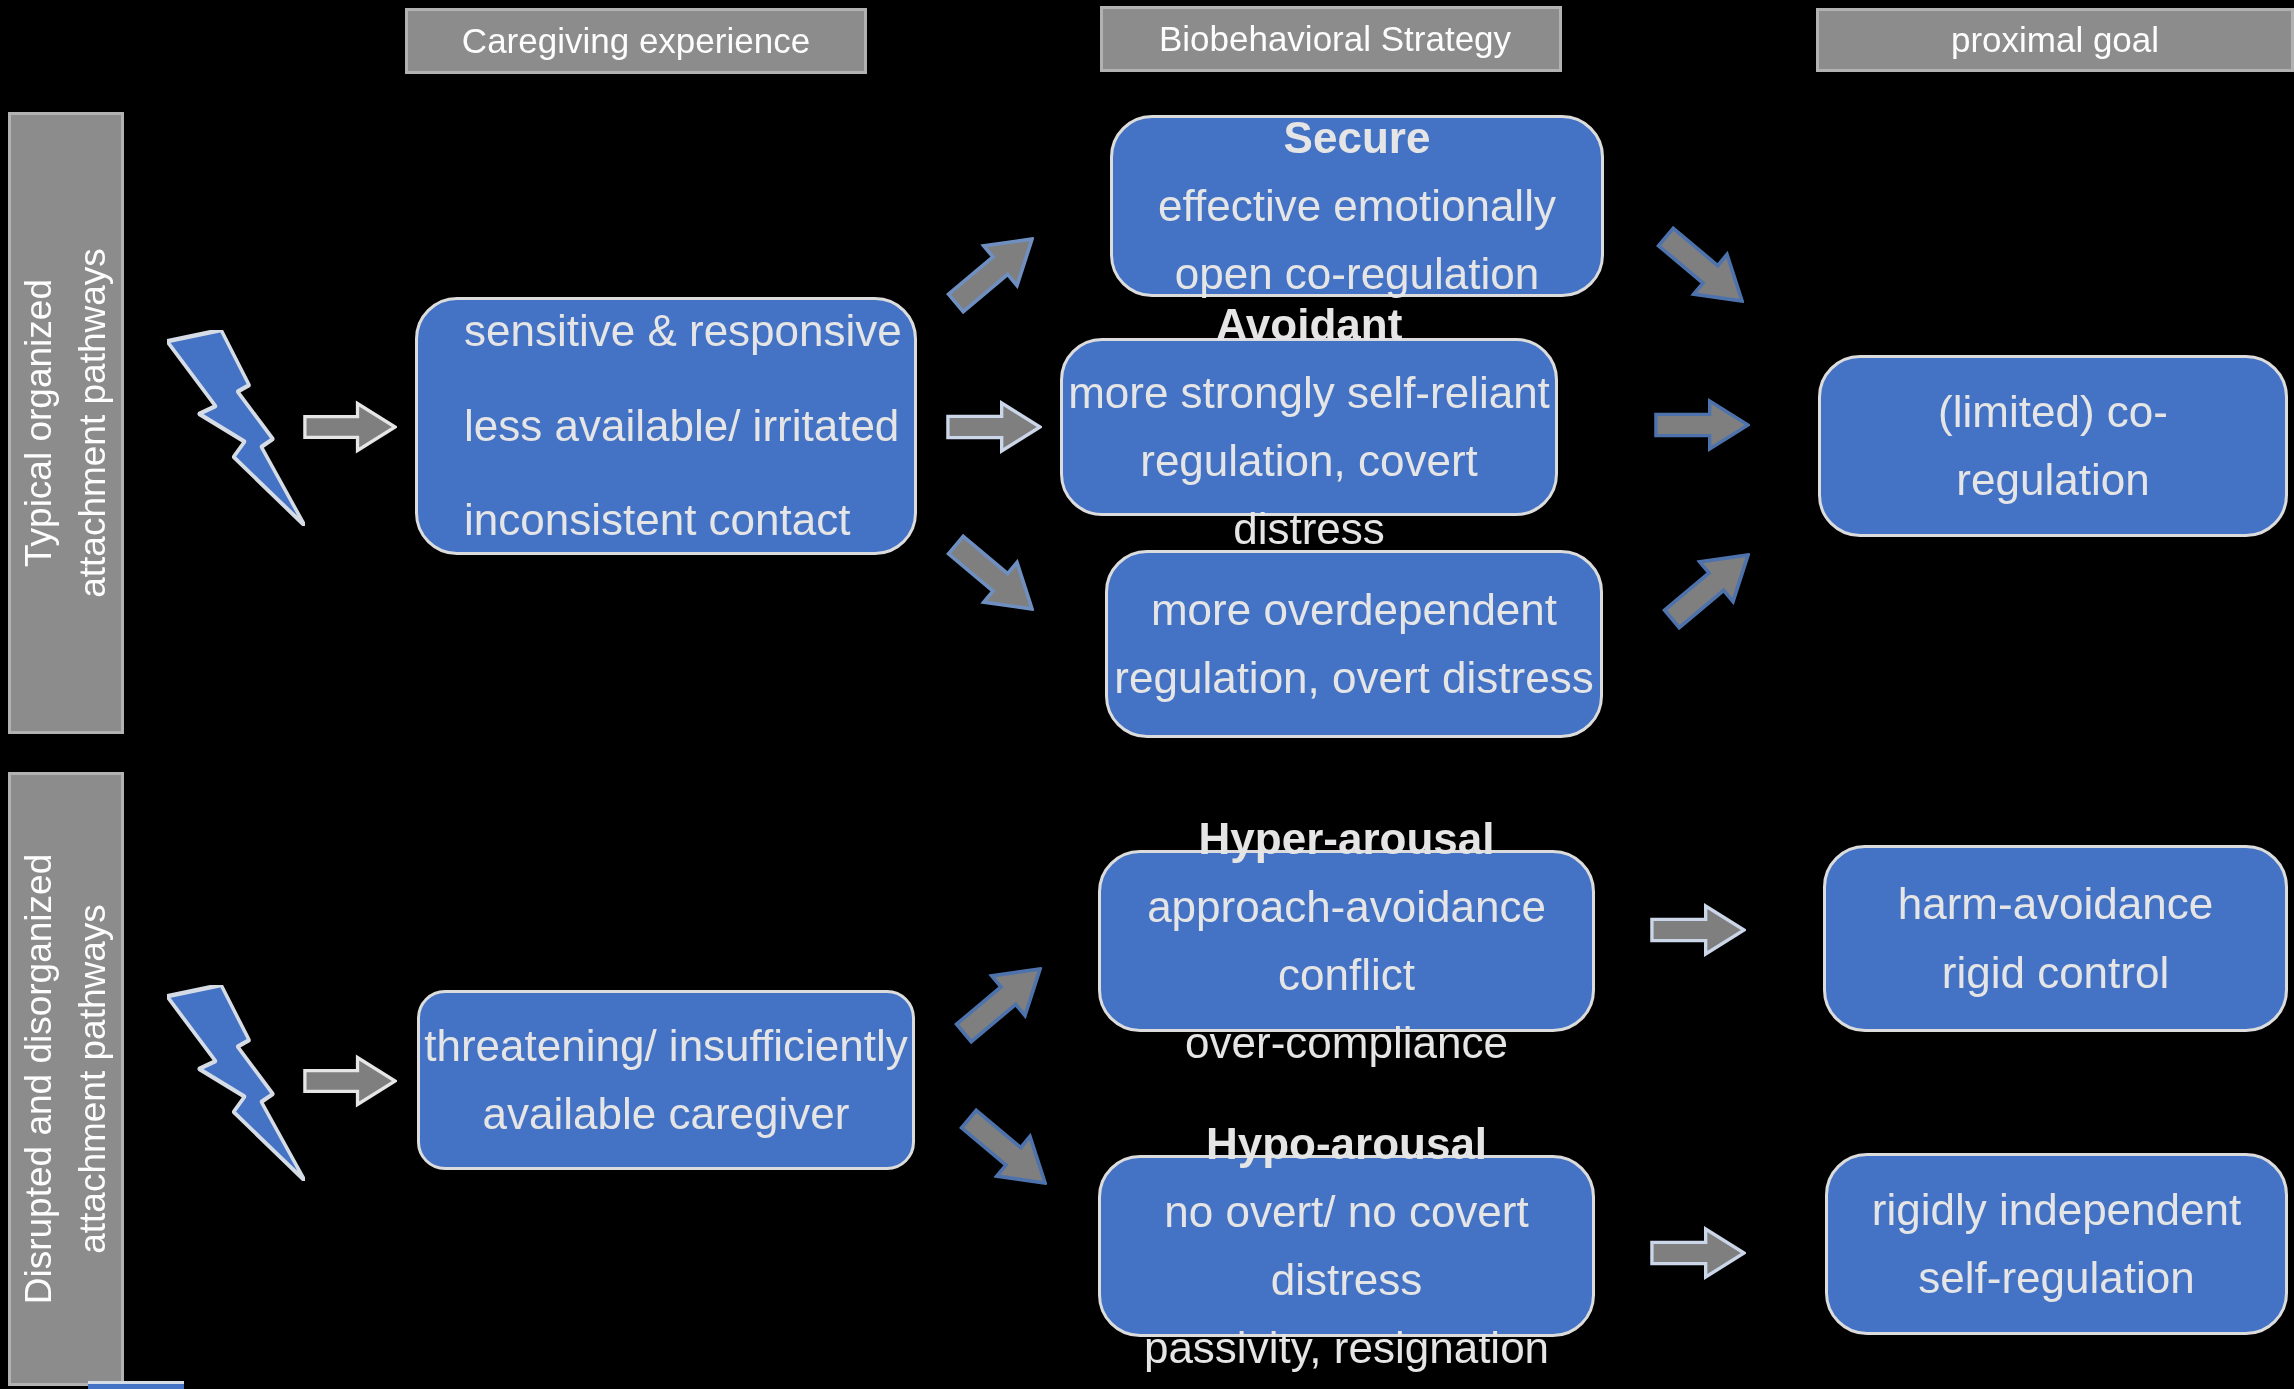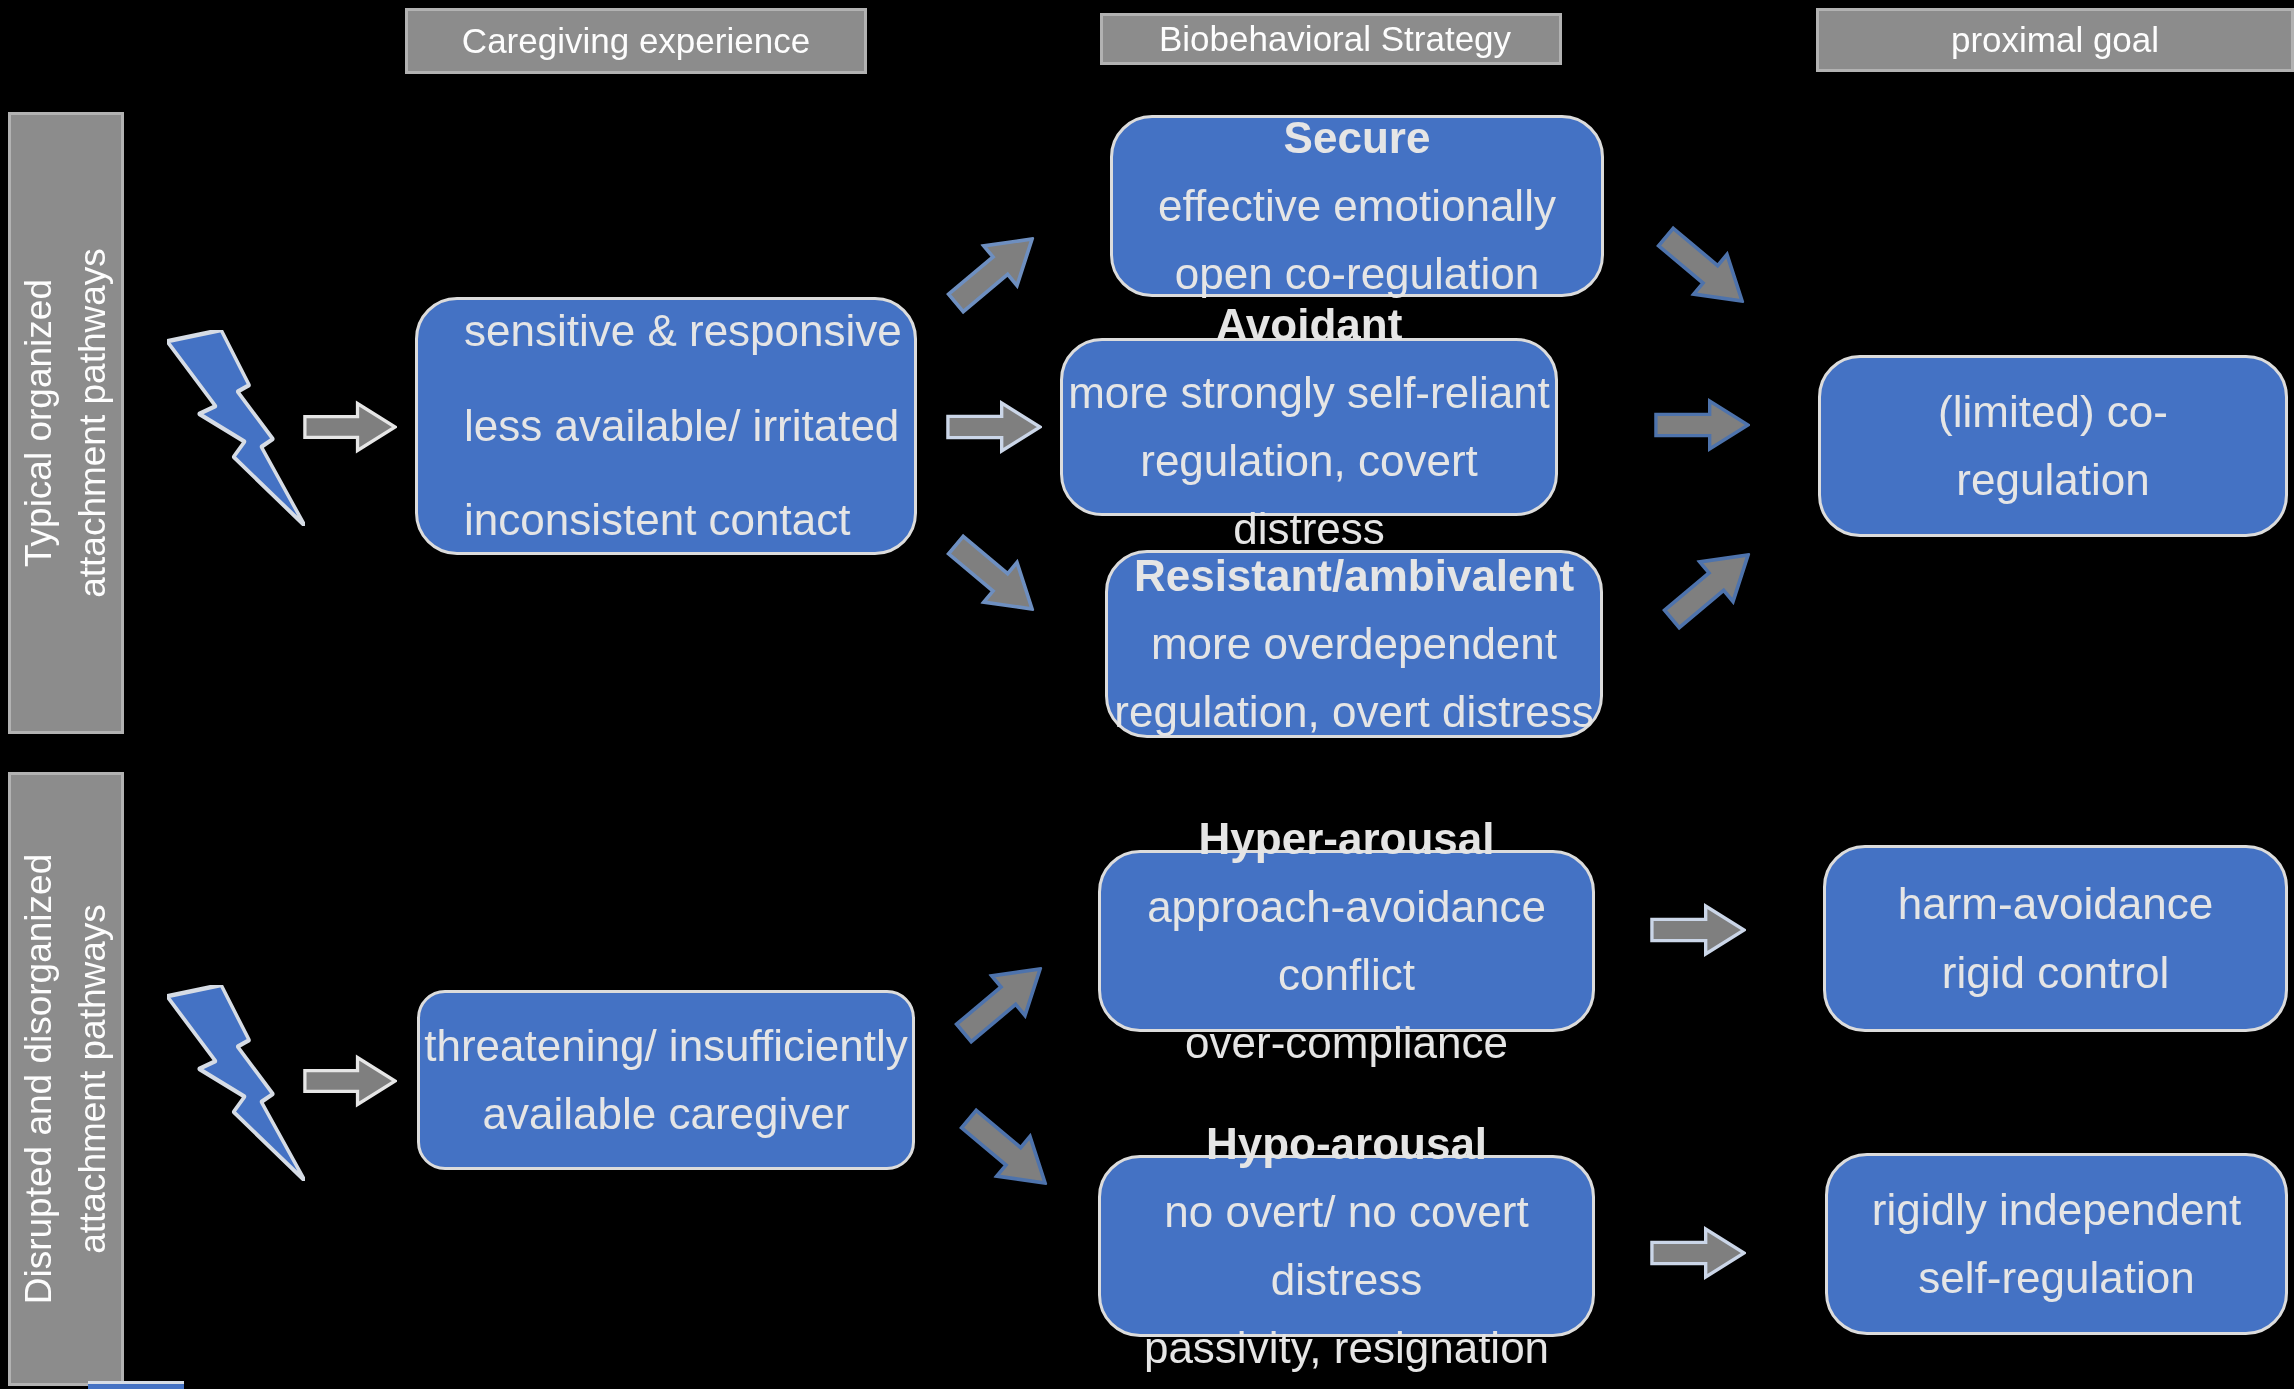--- a/index.html
+++ b/index.html
@@ -59,21 +59,21 @@
   .blue-sliver{position:absolute;background:var(--blue);border-top:3px solid #D6DCE5;}
 </style>
 </head>
 <body>
 
 <div class="canvas">
 
   <div class="col-header" style="left:405px;top:8px;width:462px;height:66px;">
     <span>Caregiving experience</span>
   </div>
-  <div class="col-header" style="left:1100px;top:13px;width:462px;height:52px;padding-left:8px;">
+  <div class="col-header" style="left:1100px;top:6px;width:462px;height:66px;padding-left:8px;">
     <span>Biobehavioral Strategy</span>
   </div>
   <div class="col-header" style="left:1816px;top:8px;width:478px;height:64px;align-items:center;">
     <span>proximal goal</span>
   </div>
 
   <div class="row-label" style="left:8px;top:112px;width:116px;height:622px;">
     <div class="rot">Typical organized
 attachment pathways</div>
   </div>
@@ -168,21 +168,20 @@
 open co-regulation</div>
   </div>
 
   <div class="bbox" style="left:1060px;top:338px;width:498px;height:178px;">
     <div class="title">Avoidant</div>
     <div class="body pre">more strongly self-reliant
 regulation, covert distress</div>
   </div>
 
   <div class="bbox" style="left:1105px;top:550px;width:498px;height:188px;">
-    <div class="title">Resistant/ambivalent</div>
     <div class="body pre">more overdependent
 regulation, overt distress</div>
   </div>
 
   <div class="bbox" style="left:1818px;top:355px;width:470px;height:182px;">
     <div class="body pre">(limited) co-
 regulation</div>
   </div>
 
   <div class="bbox" style="left:417px;top:990px;width:498px;height:180px;border-radius:28px;">

